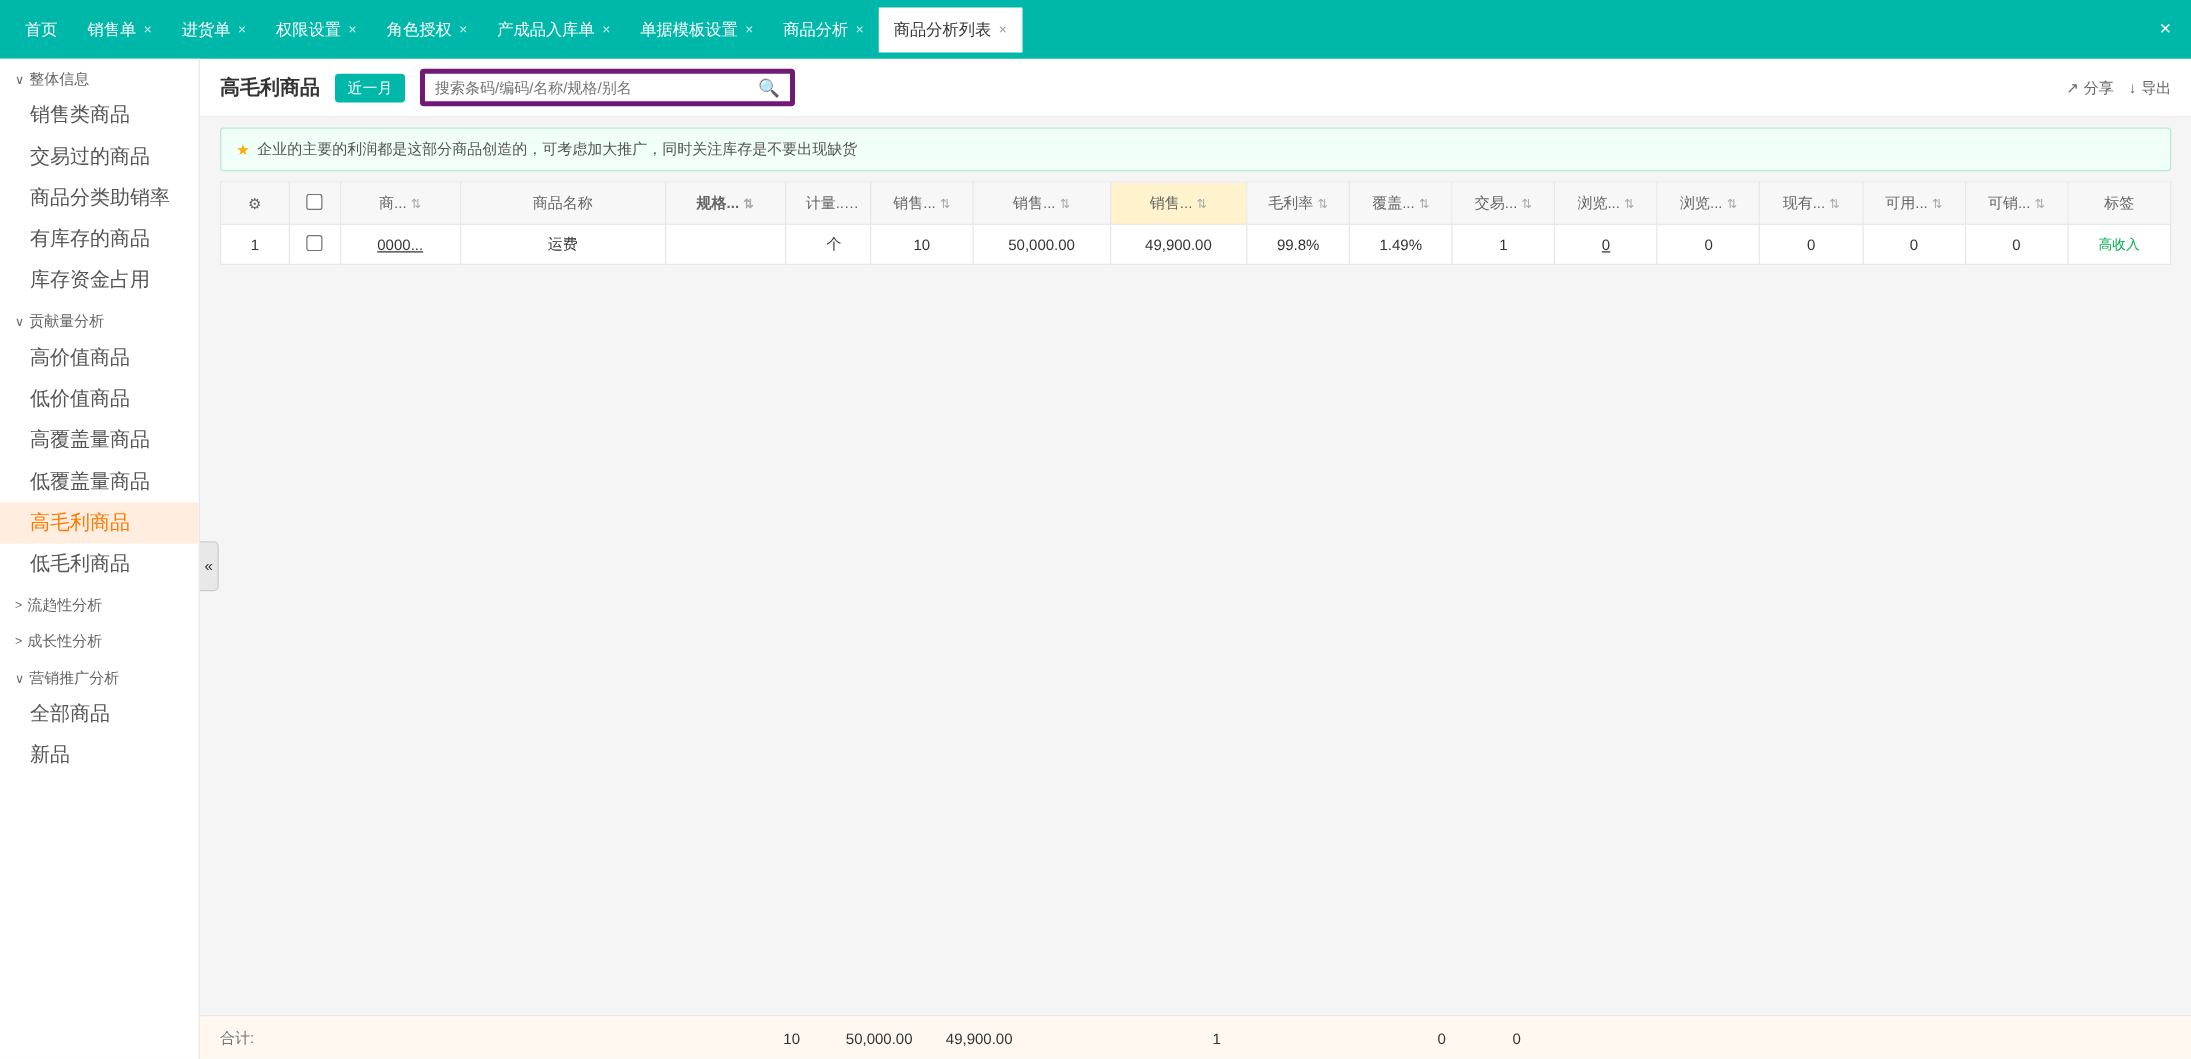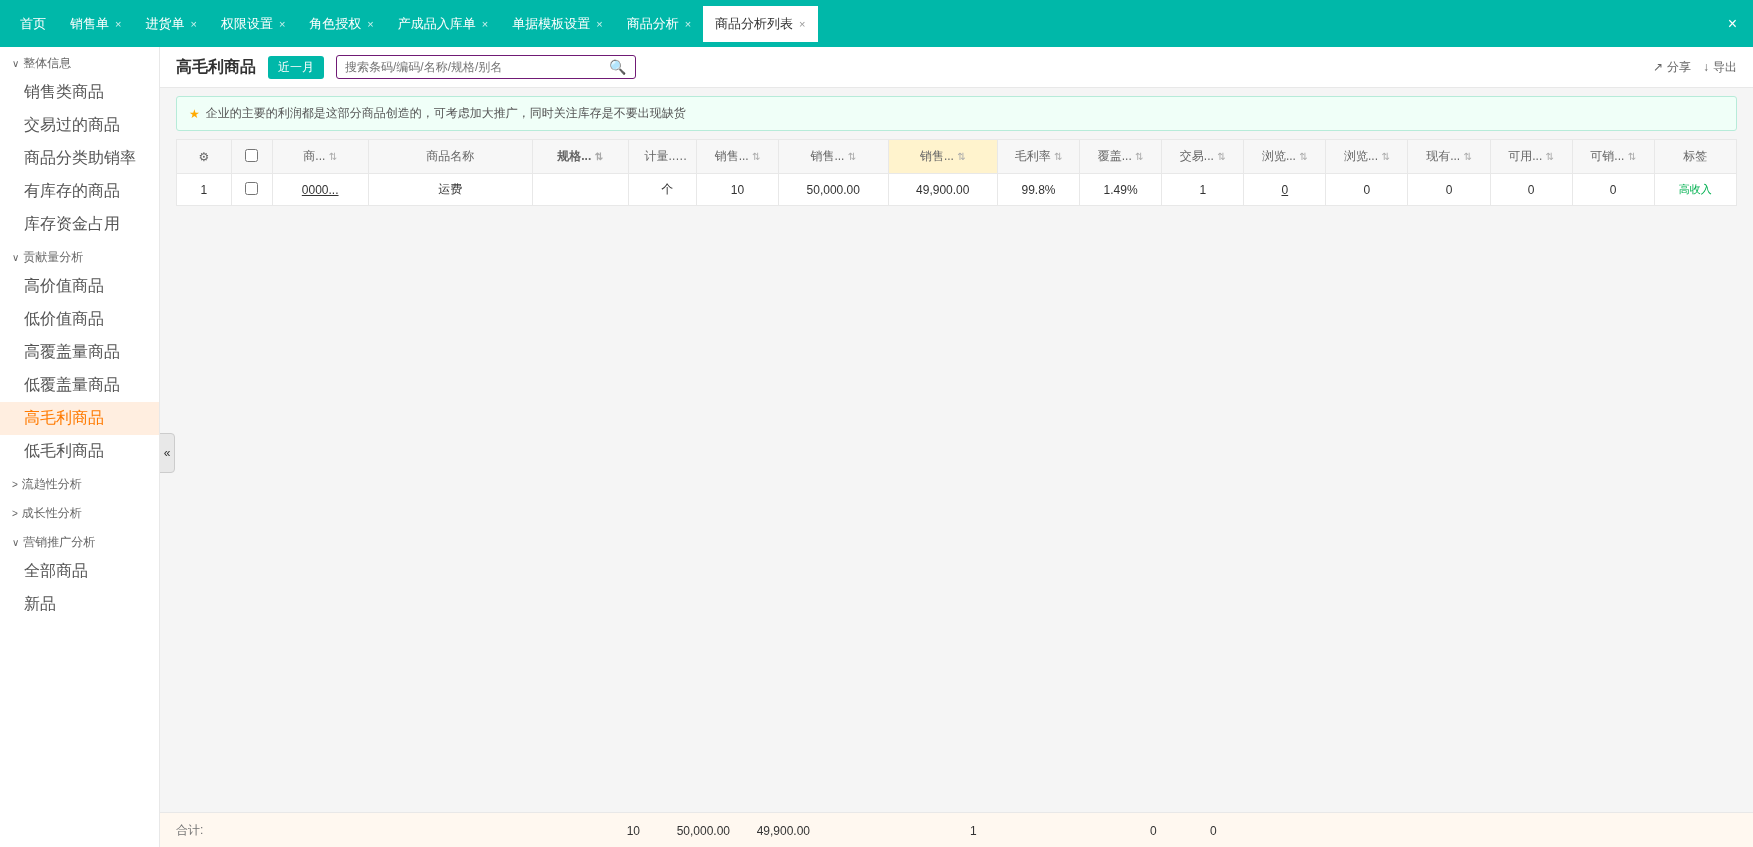--- a/index.html
+++ b/index.html
@@ -114,21 +114,21 @@
       color: #fff;
       border: none;
       border-radius: 3px;
       padding: 3px 10px;
       font-size: 12px;
       cursor: pointer;
     }
     .search-box {
       display: flex;
       align-items: center;
-      border: 1px solid #701a75;
+      border: 4px solid #701a75;
       border-radius: 3px;
       padding: 3px 8px;
       background: #fff;
       flex: 1;
       max-width: 300px;
     }
     .search-box input {
       border: none;
       outline: none;
       font-size: 12px;

